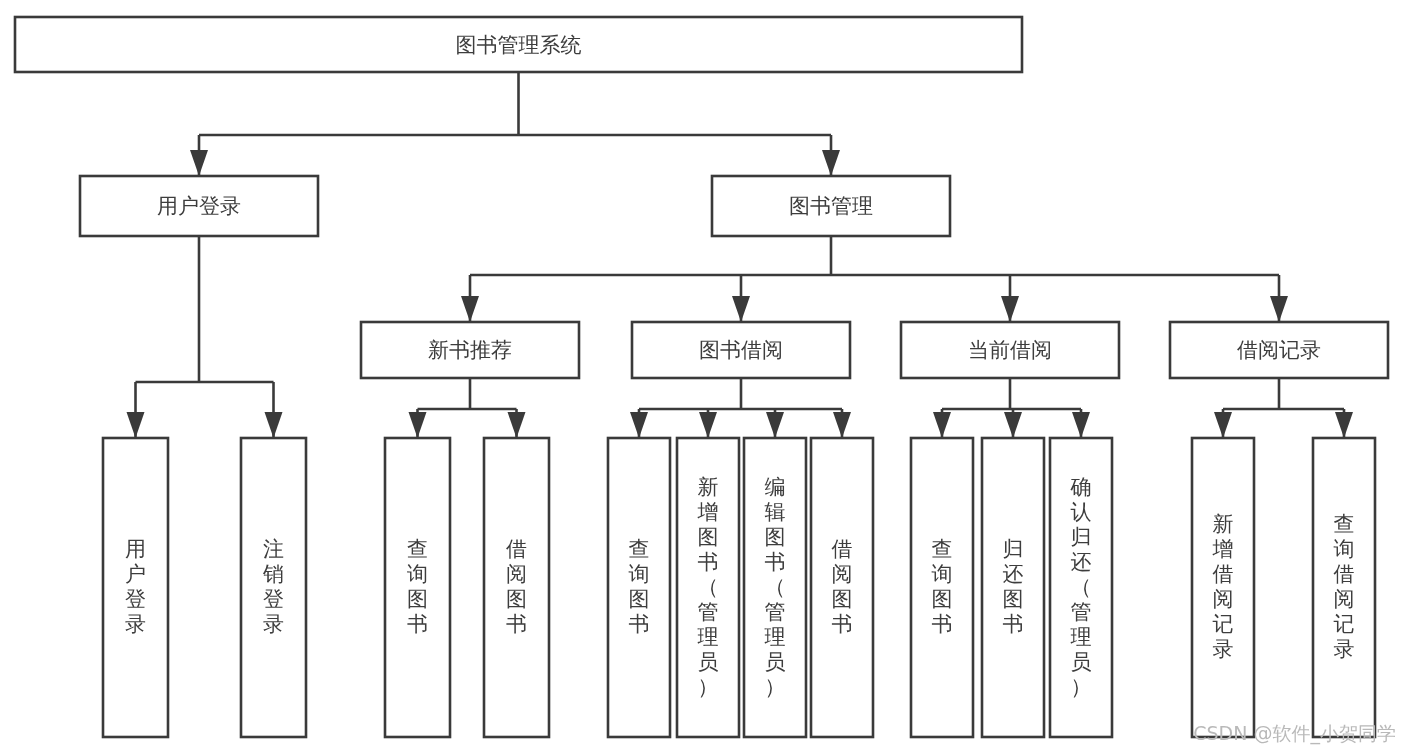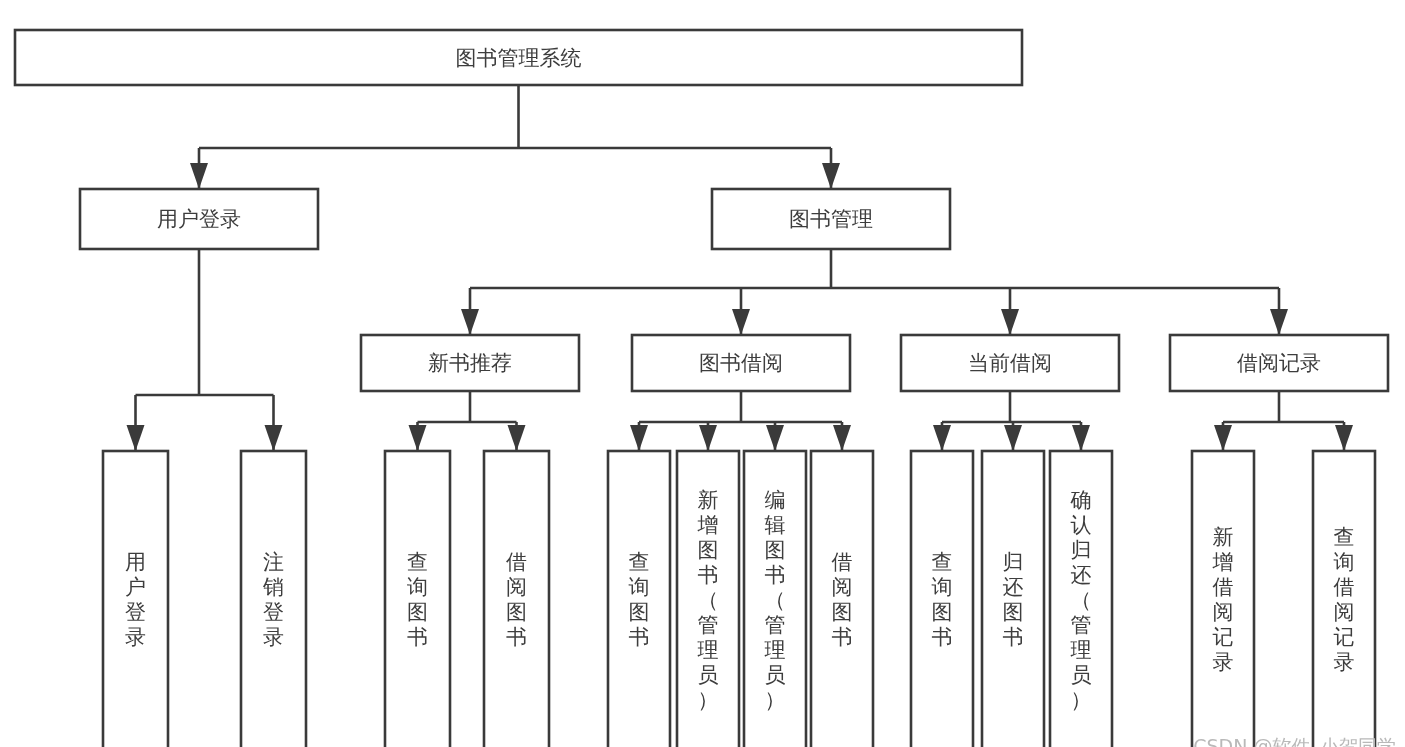--- a/index.html
+++ b/index.html
@@ -11,21 +11,21 @@
   body {
     width: 1405px;
     height: 747px;
     font-family: "DejaVu Sans", "Liberation Sans", sans-serif;
     overflow: hidden;
     position: relative;
   }
   #diagram-root {
     position: absolute;
     left: 0;
-    top: 17px;
+    top: 4px;
     width: 1405px;
     height: 556px;
   }
   svg.diagram-canvas {
     display: block;
     width: 1405px;
     height: 747px;
   }
   .node-box {
     fill: #ffffff;

